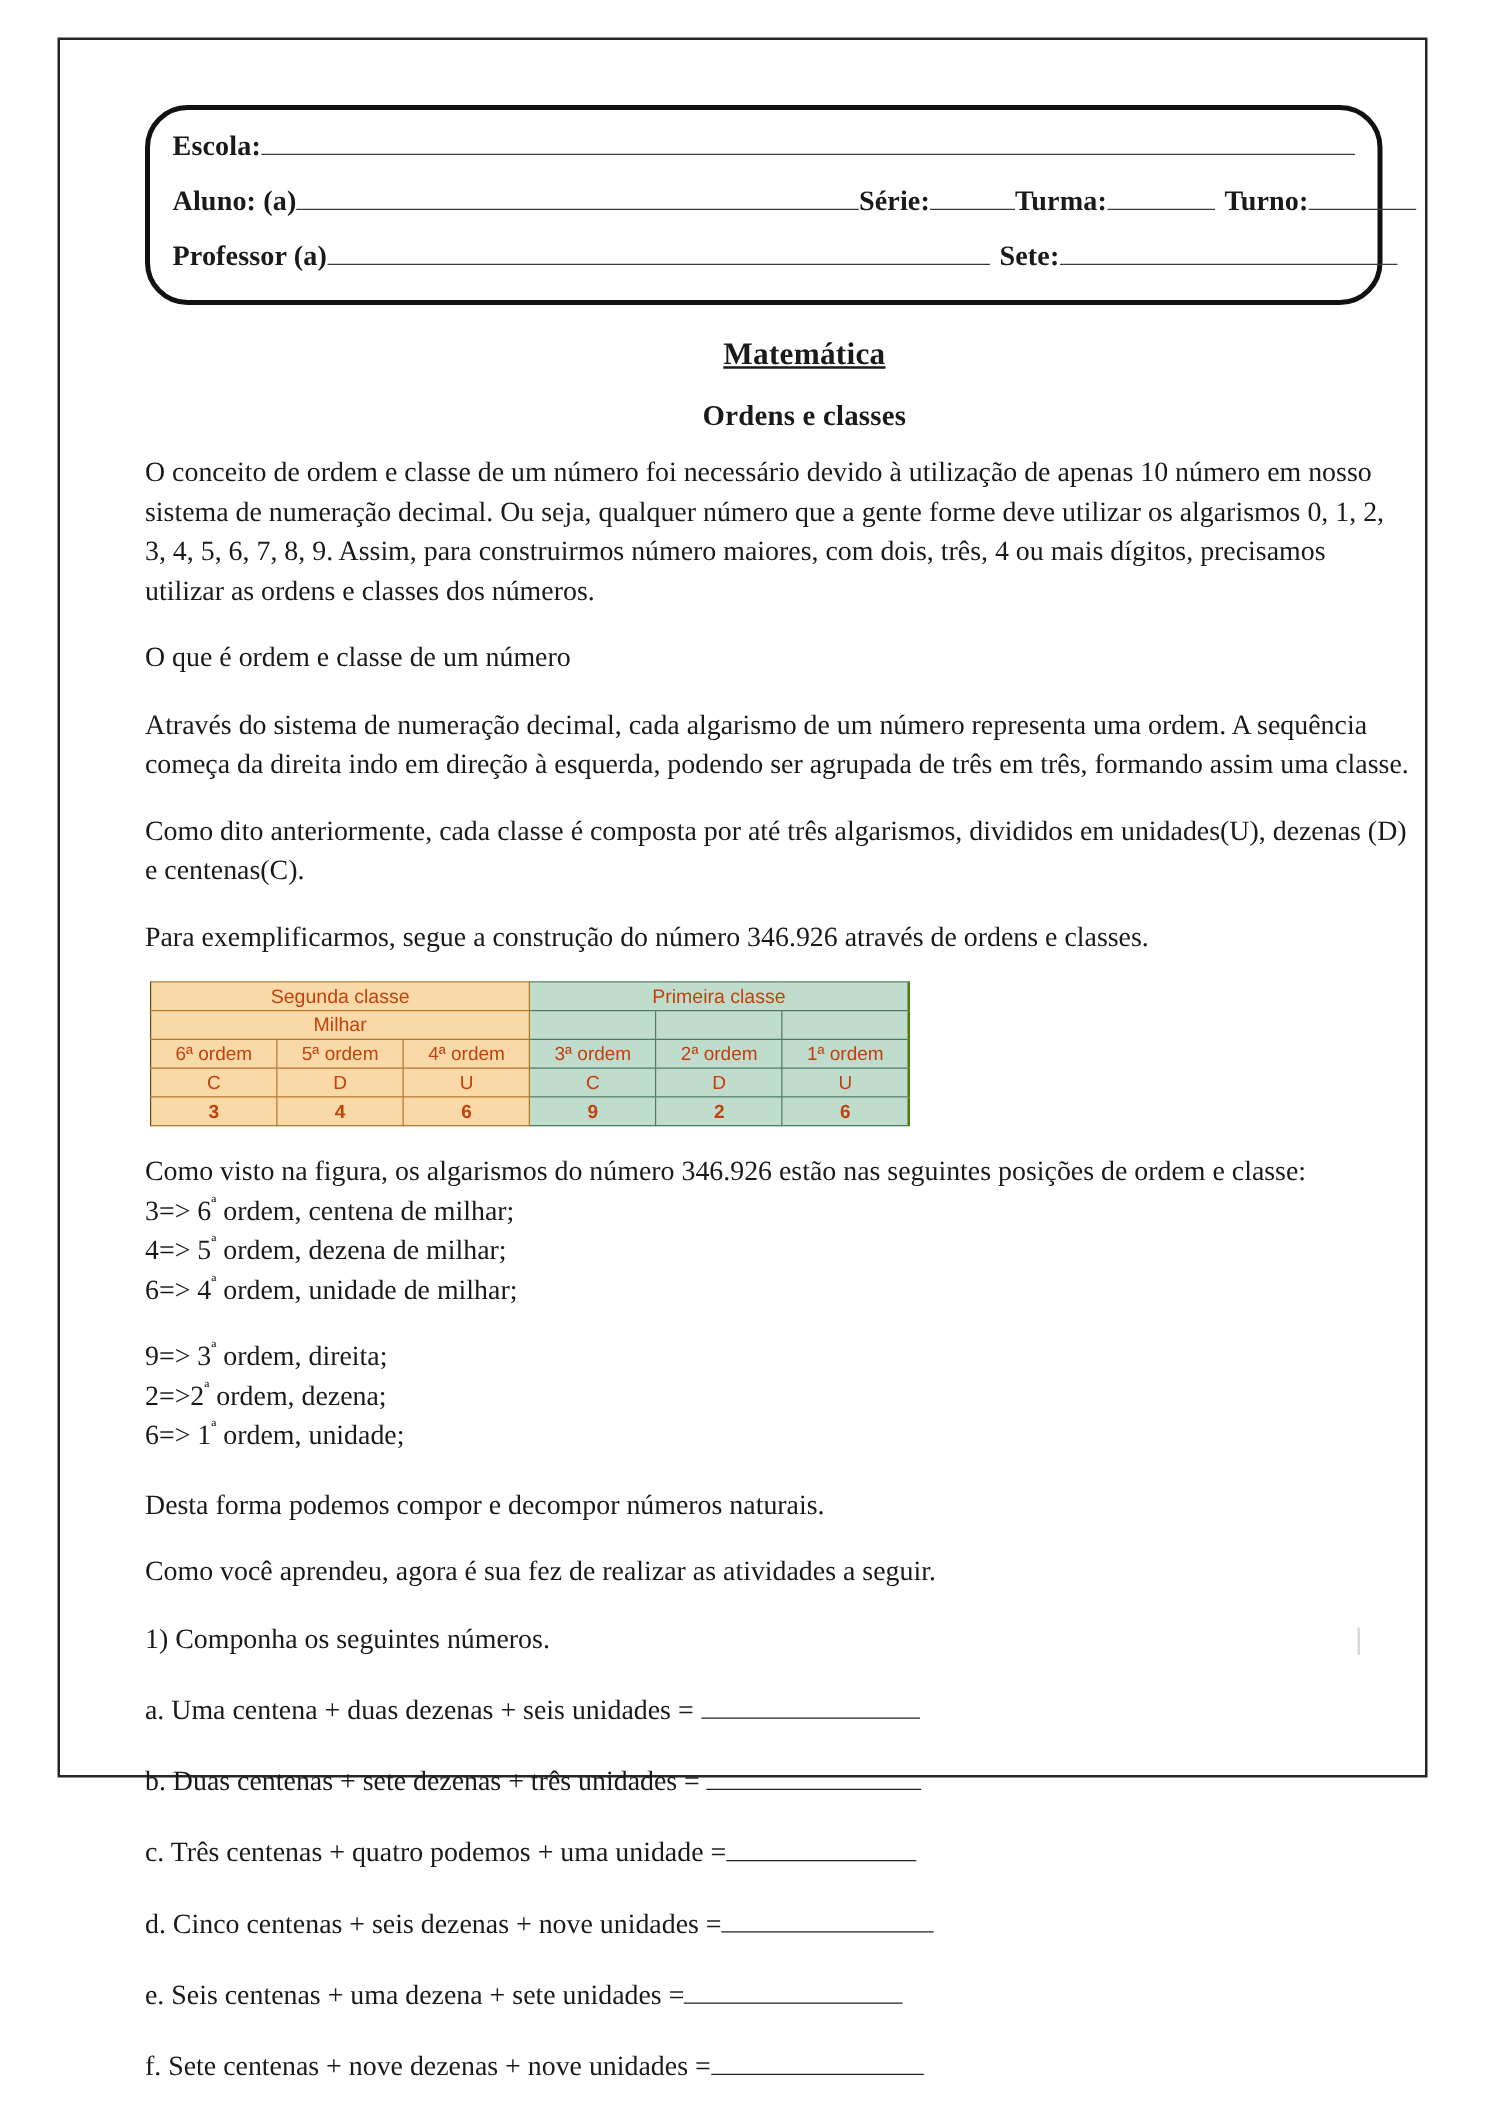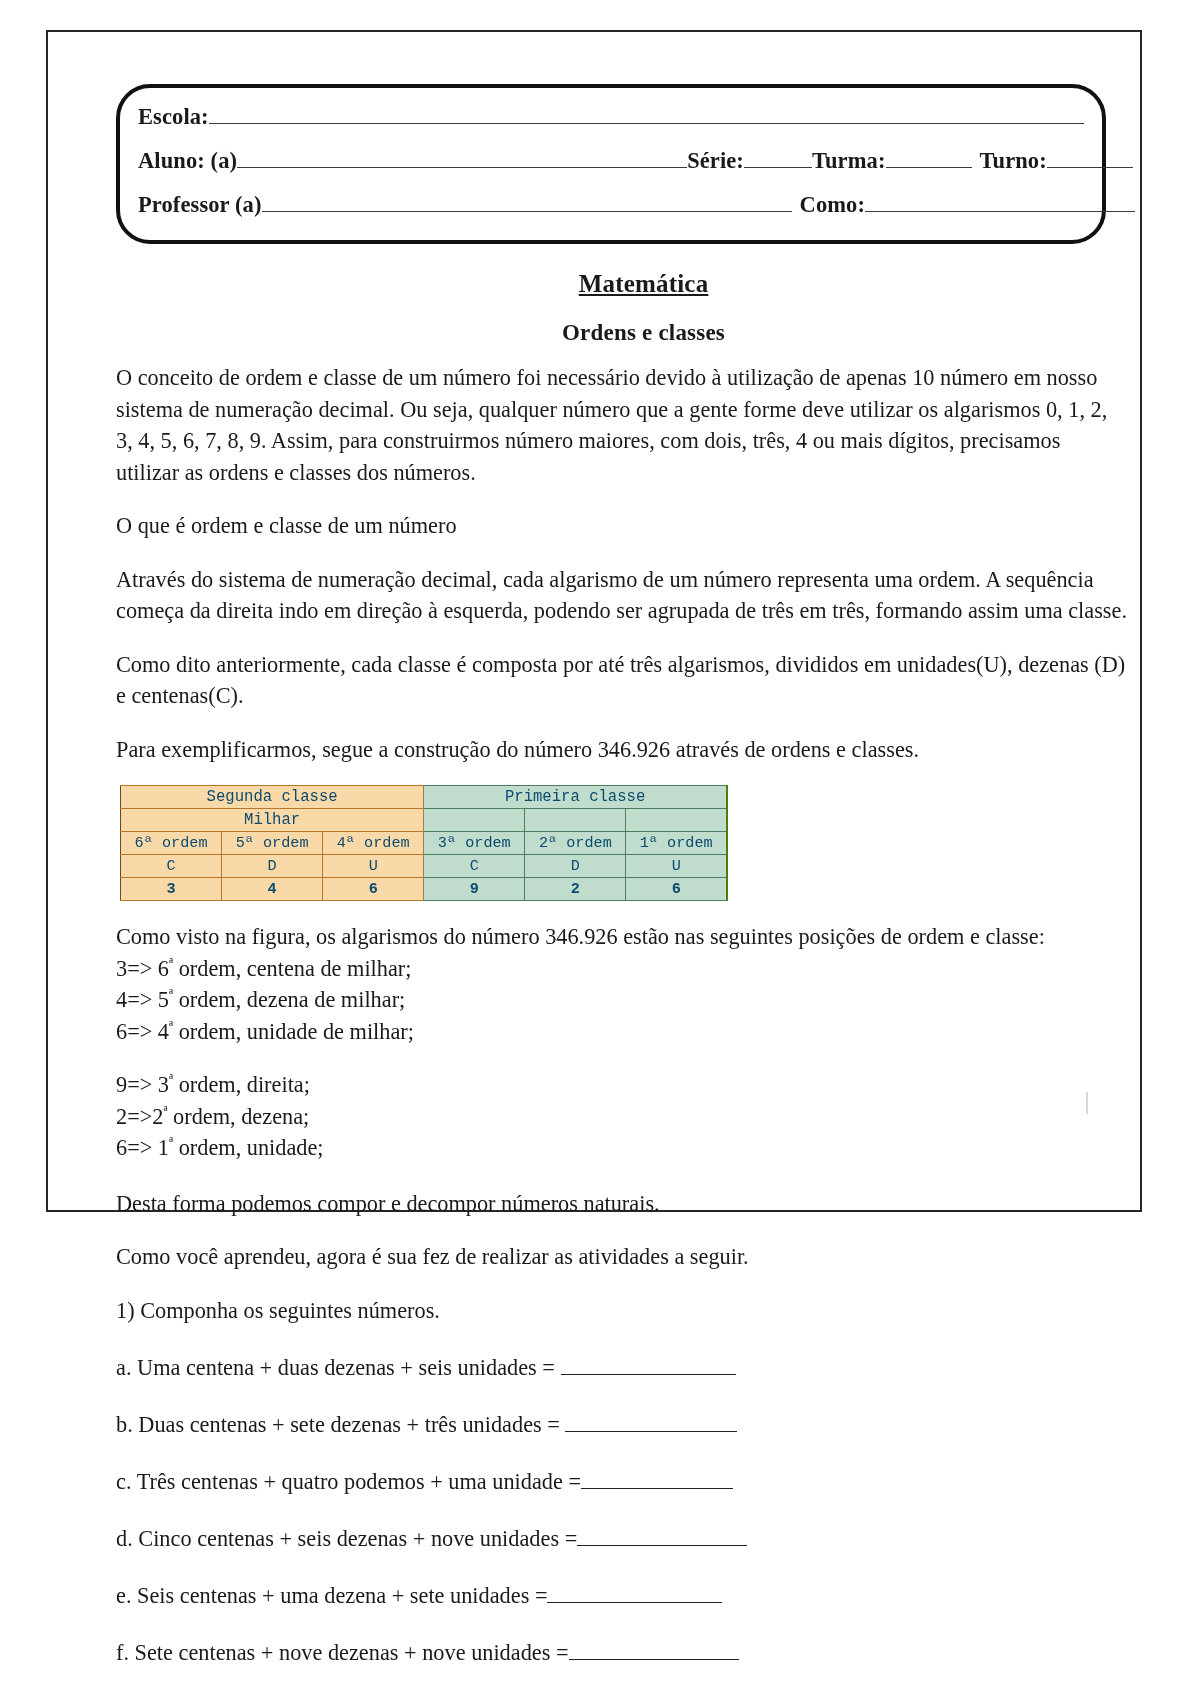--- a/index.html
+++ b/index.html
@@ -15,21 +15,21 @@
     position: relative;
     overflow: hidden;
   }
 
   
   .page-frame {
     position: absolute;
     left: 46px;
     top: 30px;
     width: 1096px;
-    height: 1182px;
+    height: 1392px;
     border: 2px solid #262626;
     box-sizing: border-box;
     background: #ffffff;
   }
 
   .page-inner {
     position: absolute;
     left: 68px;
     top: 52px;
     width: 1055px;
@@ -118,23 +118,23 @@
 
   
   .oc-table-wrap {
     margin: 4px 0 20px 0;
     padding-left: 4px;
   }
   table.oc {
     border-collapse: collapse;
     table-layout: fixed;
     width: 608px;
-    font-family: Liberation Mono, monospace;
+    font-family: Liberation Sans, sans-serif;
     font-size: 15.2px;
-    color: #0c4a6e;
+    color: #c2410c;
   }
   table.oc td {
     height: 20px;
     text-align: center;
     vertical-align: middle;
     padding: 1px 0;
     line-height: 17px;
   }
   td.orange {
     background: #fad9a8;
@@ -205,21 +205,21 @@
         <span class="fill w-md"></span>
         <span class="gap6"></span>
         <span class="id-label">Turno:</span>
         <span class="fill w-md"></span>
       </div>
 
       <div class="id-row">
         <span class="id-label">Professor (a)</span>
         <span class="fill w-profval"></span>
         <span class="gap6"></span>
-        <span class="id-label">Como:</span>
+        <span class="id-label">Sete:</span>
         <span class="fill w-date"></span>
       </div>
 
     </div>
 
     <div class="doc-title"><span>Matemática</span></div>
     <div class="doc-subtitle">Ordens e classes</div>
 
     <div class="body-wrap">
 

